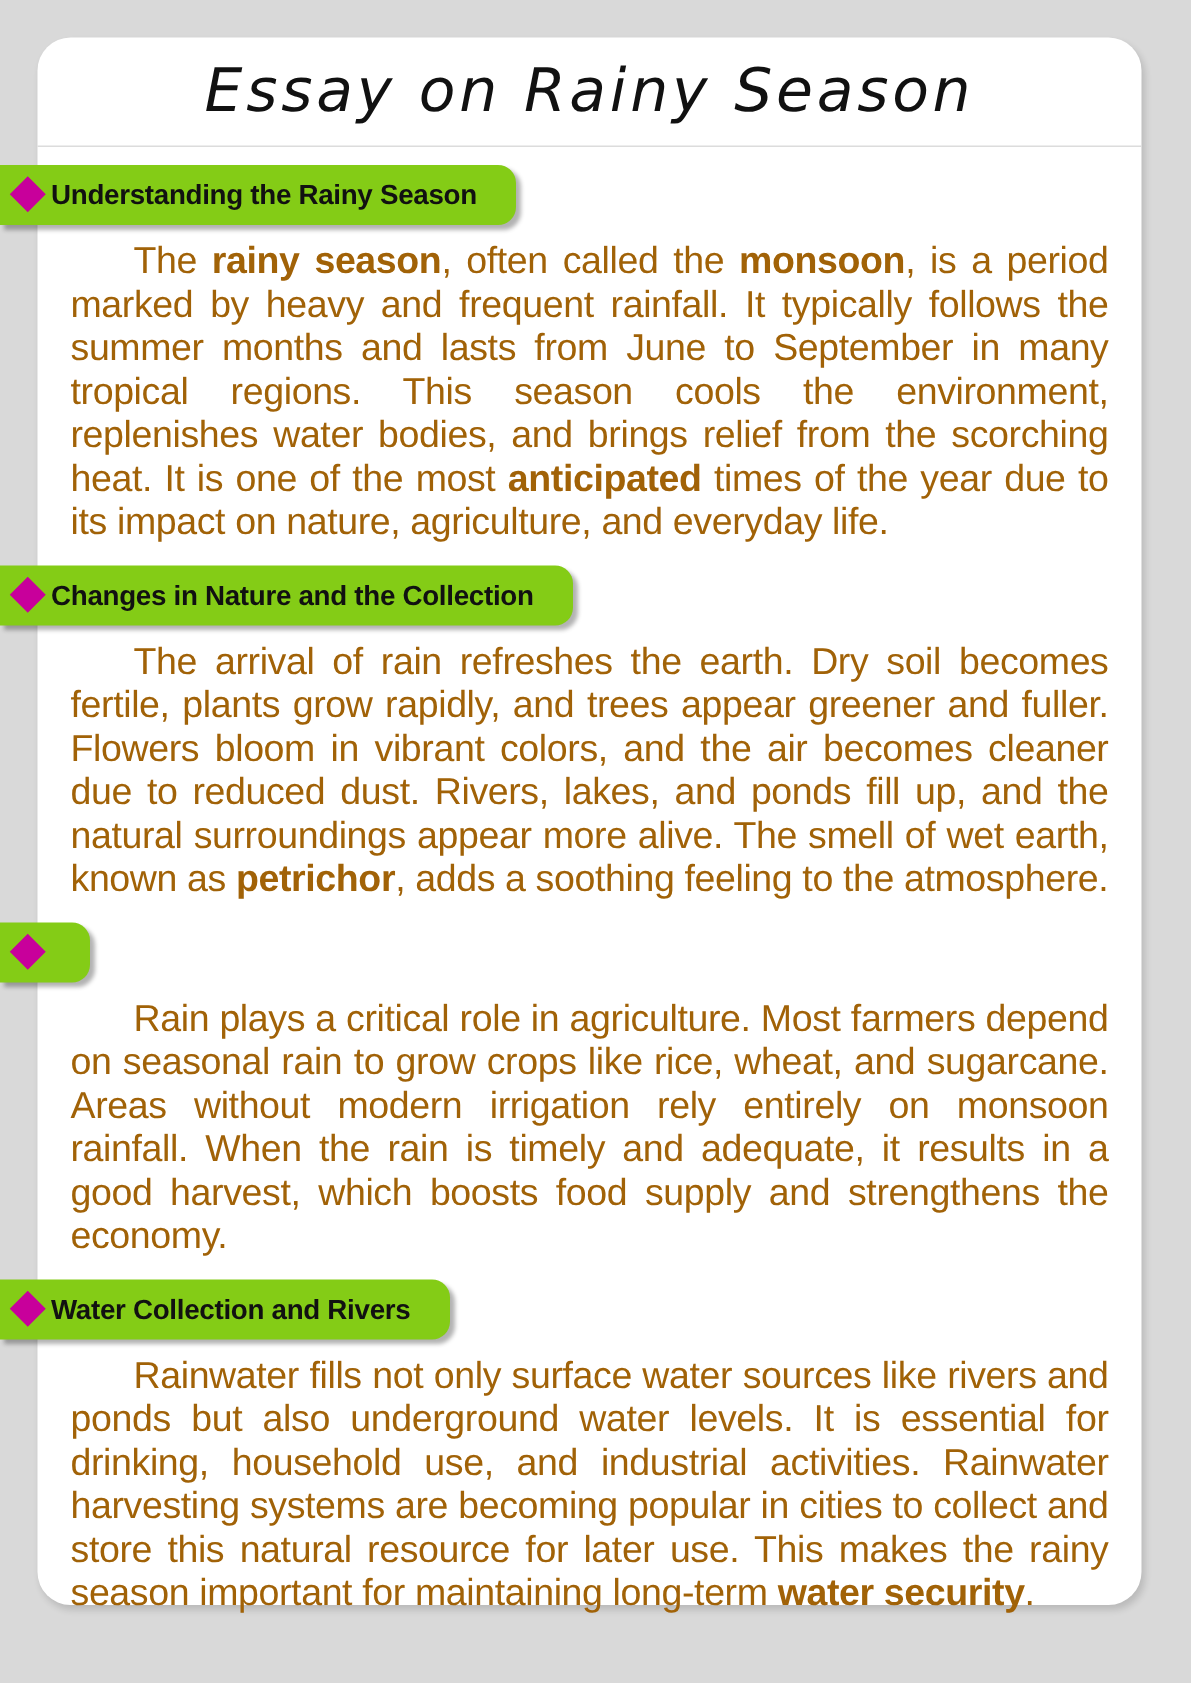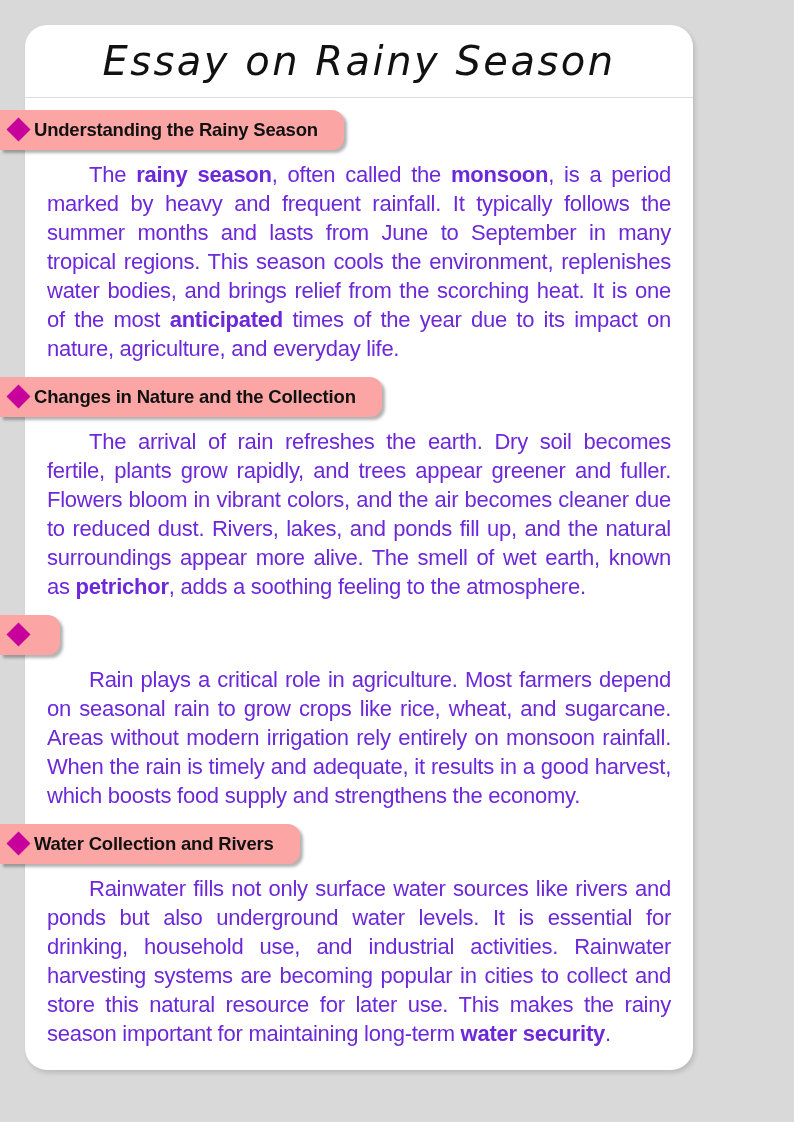--- a/index.html
+++ b/index.html
@@ -13,21 +13,21 @@
     font-family: "Liberation Sans", sans-serif;
     overflow: hidden;
     position: relative;
   }
 
   
   .page-card {
     position: absolute;
     left: 25px;
     top: 25px;
-    width: 668px;
+    width: 736px;
     height: 1045px;
     background: #ffffff;
     border-radius: 22px;
     box-shadow: 2px 3px 5px rgba(0,0,0,0.14);
     box-sizing: border-box;
   }
 
   
   .title-zone {
     height: 72px;
@@ -59,21 +59,21 @@
     height: 40px;
     margin-left: -25px;   
     display: flex;
     align-items: center;
   }
   .header-tab {
     position: relative;
     height: 40px;
     display: inline-flex;
     align-items: center;
-    background: #fca5a5;
+    background: #84cc16;
     border-top-right-radius: 12px;
     border-bottom-right-radius: 12px;
     padding-right: 26px;
     padding-left: 34px;
     box-shadow: 3px 3px 3px rgba(0,0,0,0.30);
     box-sizing: border-box;
   }
   .diamond-bullet {
     position: absolute;
     left: 10px;
@@ -94,23 +94,23 @@
   }
 
   .section-body {
     padding: 10px 22px 14px 22px;
   }
   .para {
     margin: 0;
     text-align: justify;
     text-indent: 42px;
     font-family: "Liberation Sans", sans-serif;
-    font-size: 22px;
+    font-size: 25px;
     line-height: 29px;
-    color: #6d28d9;
+    color: #a16207;
     letter-spacing: -0.25px;
     word-spacing: 0px;
   }
   .para b { font-weight: bold; }
 
   
   .footer {
     position: absolute;
     left: 0;
     top: 1128px;

